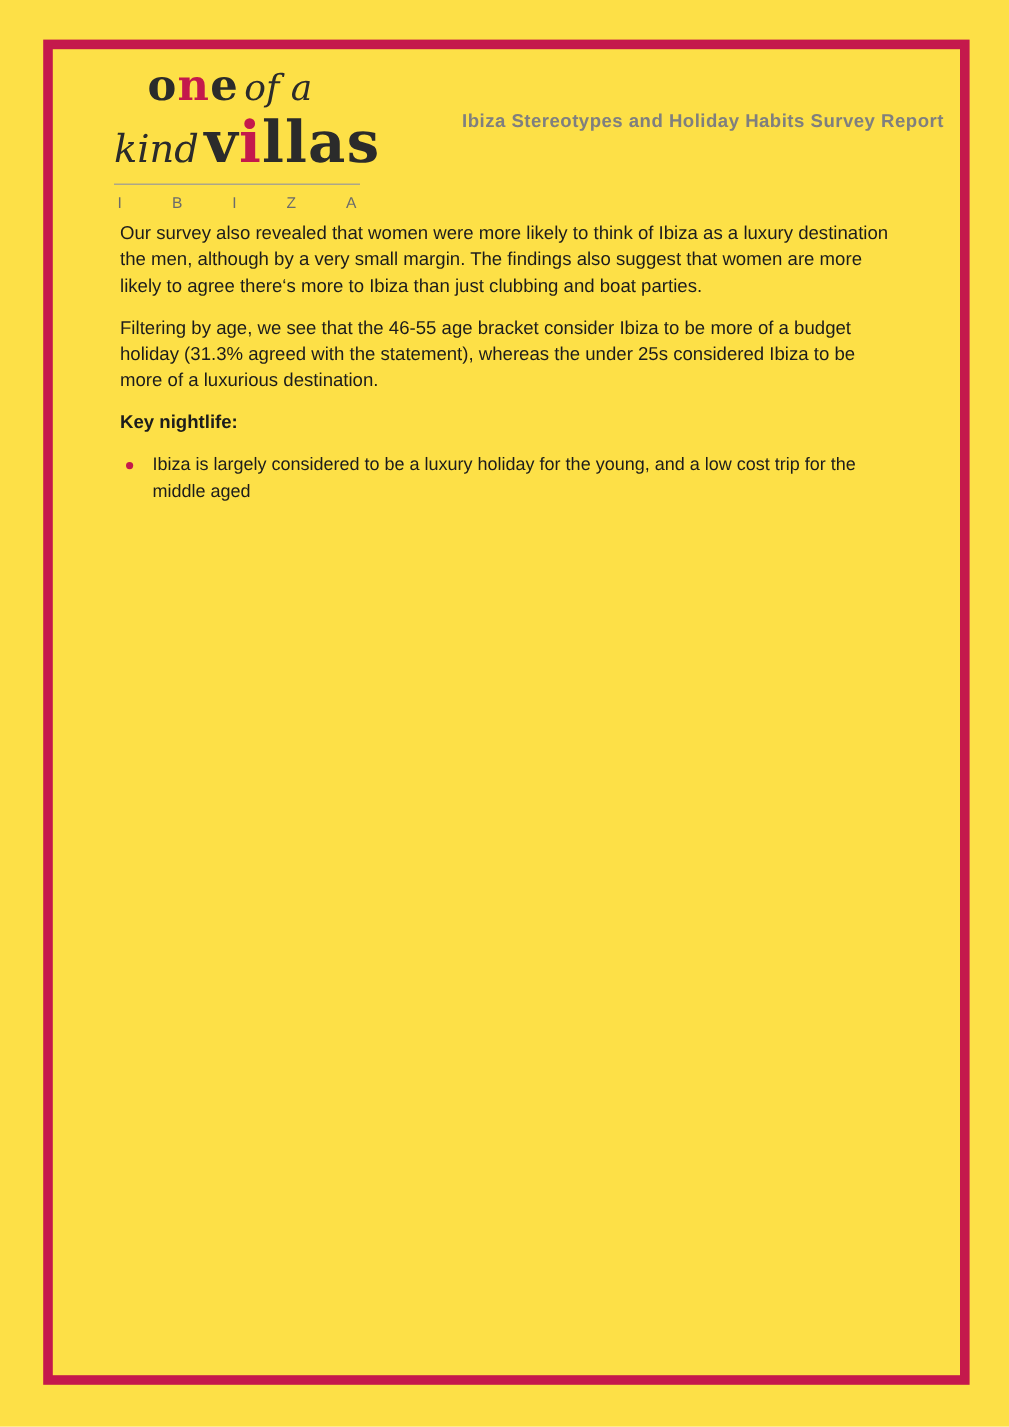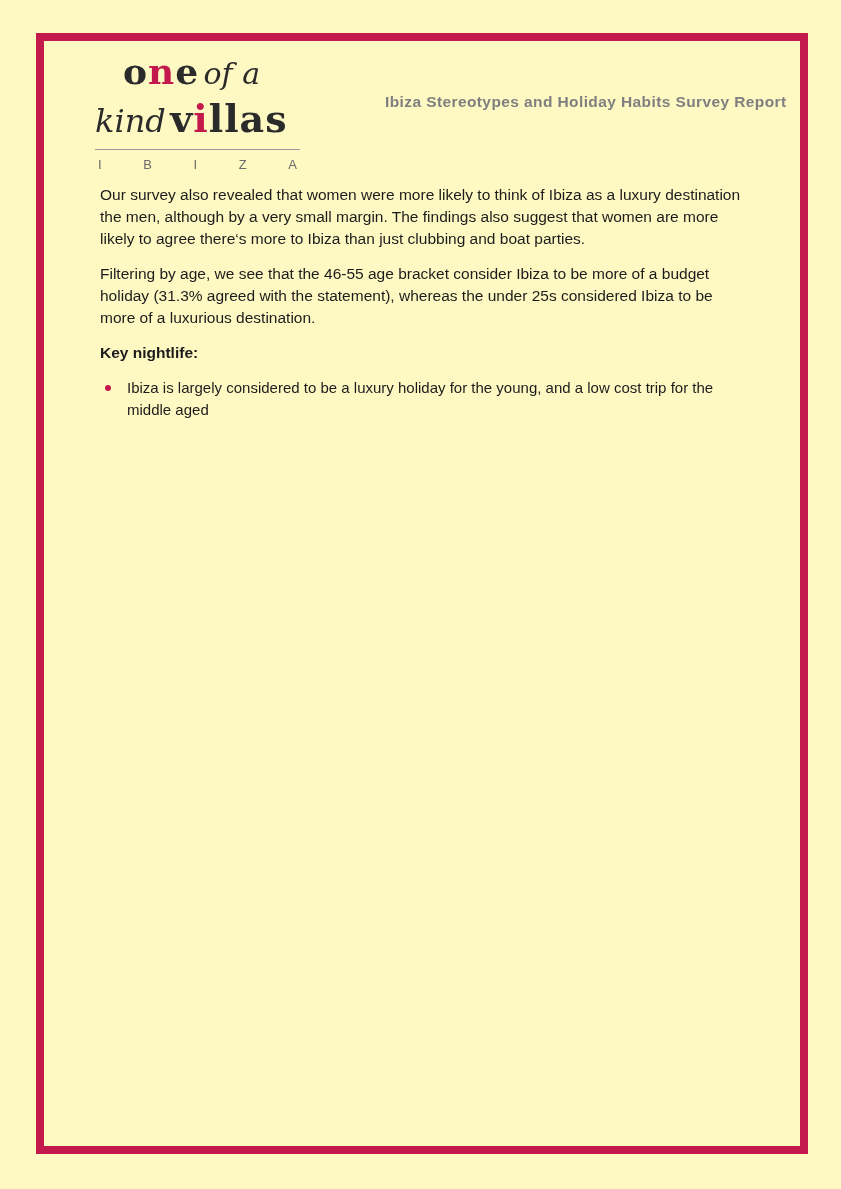--- a/index.html
+++ b/index.html
@@ -7,21 +7,21 @@
     --ink:#1c1c1c;
     --muted:#7f7f7f;
     --logo-ink:#2b2b2b;
   }
   *{margin:0;padding:0;box-sizing:border-box;}
   html,body{background:#ffffff;}
   body{font-family:"Liberation Sans", sans-serif;}
   .page{
     position:relative;
     width:841px;height:1189px;
-    background:#fef9c3;
+    background:#fde047;
     overflow:hidden;
   }
   .frame{
     position:absolute;
     left:36px;top:33px;right:33px;bottom:35px;
     border:8px solid var(--accent);
     pointer-events:none;
   }
   
   .logo{
@@ -38,21 +38,21 @@
   .logo-line2{
     line-height:38px;
     white-space:nowrap;
   }
   .slab{
     font-family:"DejaVu Serif", serif;
     font-weight:700;
     letter-spacing:1px;
   }
   .logo-line1 .slab{font-size:36px;}
-  .logo-line2 .slab{font-size:38px;text-align:right;}
+  .logo-line2 .slab{font-size:48px;text-align:right;}
   .script{
     font-family:"DejaVu Serif", cursive, serif;
     font-style:italic;
     font-weight:400;
   }
   .logo-line1 .script{font-size:30px;}
   .logo-line2 .script{font-size:32px;}
   .accent{color:var(--accent);}
   .logo-divider{
     margin-top:3px;

